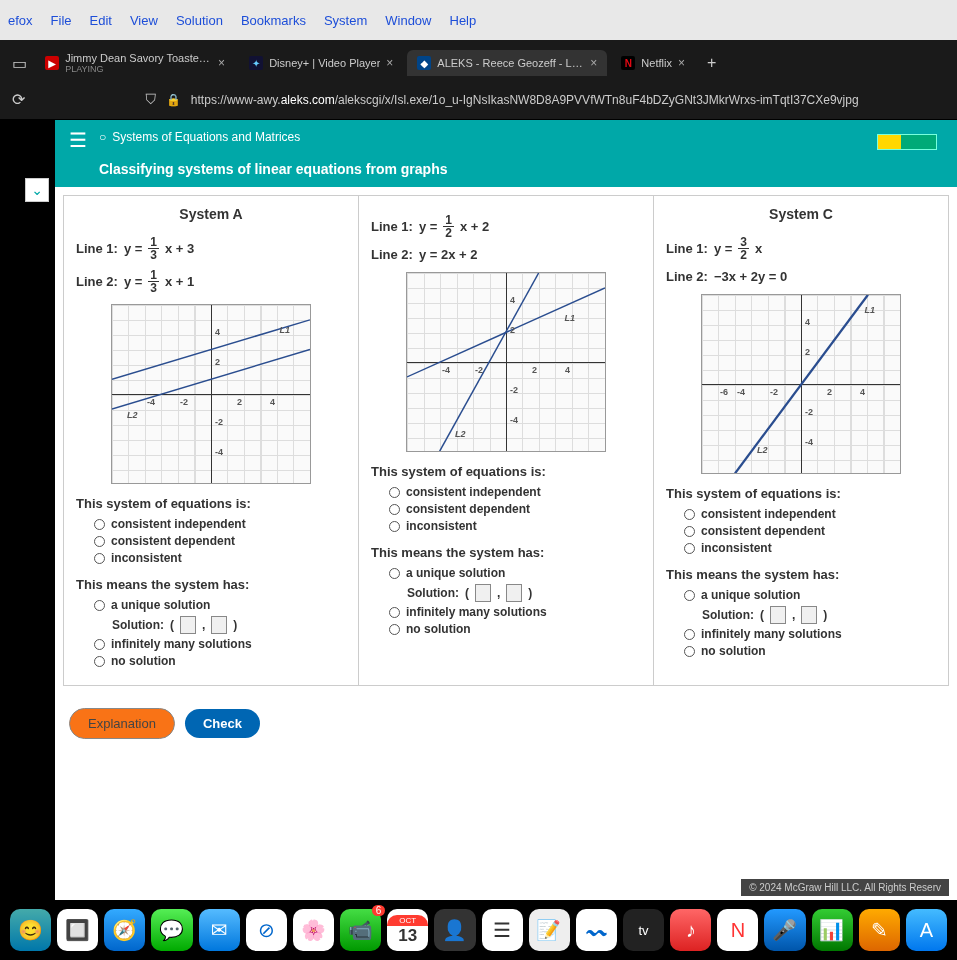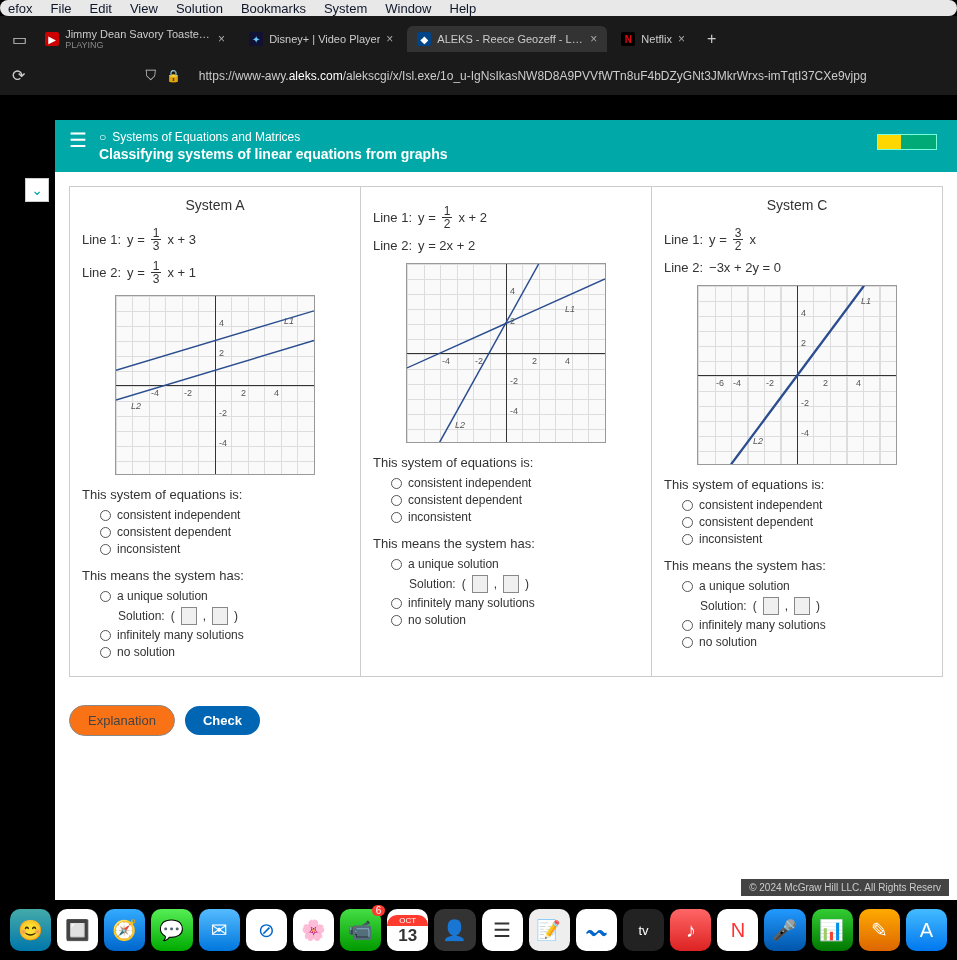--- a/index.html
+++ b/index.html
@@ -1,51 +1,51 @@
 <!DOCTYPE html>
 <html><head>
 <meta charset="utf-8">
 <style>
 * { margin: 0; padding: 0; box-sizing: border-box; font-family: Arial, sans-serif; }
 body { background: #000; width: 957px; height: 960px; overflow: hidden; position: relative; }
 
-.menubar { background: #e8e8e8; height: 16px; display: flex; align-items: center; padding: 0 8px; gap: 18px; font-size: 13px; color: #0f172a; border-radius: 12px; }
+.menubar { background: #e8e8e8; height: 40px; display: flex; align-items: center; padding: 0 8px; gap: 18px; font-size: 13px; color: #1d4ed8; }
 .menubar span { cursor: default; }
 
 .browser-chrome { background: #1a1a1a; padding: 6px 0; }
 .tabs-row { display: flex; align-items: center; gap: 4px; padding: 0 8px 6px 8px; }
 .pip-icon { color: #ccc; font-size: 16px; padding: 4px; }
 .tab { display: flex; align-items: center; gap: 6px; padding: 6px 10px; color: #ccc; font-size: 11px; min-width: 0; max-width: 200px; border-radius: 6px 6px 0 0; }
 .tab.active { background: #333; }
 .tab-icon { width: 14px; height: 14px; display: inline-flex; align-items: center; justify-content: center; font-size: 10px; border-radius: 2px; flex-shrink: 0; }
 .tab-title { flex: 1; white-space: nowrap; overflow: hidden; text-overflow: ellipsis; font-size: 11px; }
 .tab-sub { font-size: 9px; color: #888; }
 .tab-close { color: #aaa; font-size: 12px; flex-shrink: 0; }
 .tab-add { color: #ccc; font-size: 16px; padding: 4px 8px; }
 .yt { background: #cc0000; color: #fff; }
 .netflix { background: #000; color: #e50914; font-weight: bold; }
 
 .addr-row { display: flex; align-items: center; gap: 10px; padding: 4px 12px; color: #ccc; }
 .reload { font-size: 16px; }
 .shield { font-size: 14px; }
 .lock { font-size: 12px; }
-.url { font-size: 12px; color: #ccc; flex: 1; white-space: nowrap; overflow: hidden; margin-left: 8px; }
+.url { font-size: 12px; color: #ccc; flex: 1; white-space: nowrap; overflow: hidden; }
 .url .domain { color: #fff; }
 
 .content-area { position: absolute; left: 55px; top: 120px; right: 0; bottom: 60px; background: #fff; }
 .aleks-header { background: #00a8a8; color: #fff; padding: 10px 14px; display: flex; align-items: flex-start; gap: 12px; position: relative; }
 .hamburger { font-size: 20px; line-height: 1; }
 .aleks-titles { flex: 1; }
 .aleks-crumb { font-size: 12px; display: flex; align-items: center; gap: 6px; }
-.aleks-main { font-size: 14px; font-weight: bold; margin-top: 2px; }
+.aleks-main { font-size: 14px; font-weight: bold; margin-top: 17px; }
 .progress-box { width: 60px; height: 16px; border: 1px solid #7fd; background: linear-gradient(to right, #ffd700 0%, #ffd700 40%, #0a7 40%); position: absolute; right: 20px; top: 14px; }
 
 .chevron-box { position: absolute; left: -30px; top: 58px; width: 24px; height: 24px; background: #fff; border: 1px solid #ccc; display: flex; align-items: center; justify-content: center; color: #00a8a8; font-size: 14px; }
 
-.problem { display: flex; border: 1px solid #ccc; margin: 14px; }
+.problem { display: flex; border: 1px solid #ccc; margin: 8px; font-weight: bold; }
 .system-col { flex: 1; border-right: 1px solid #ccc; padding: 10px 12px 14px 12px; font-size: 13px; color: #333; }
 .system-col:last-child { border-right: none; }
 .sys-title { text-align: center; font-size: 14px; margin-bottom: 14px; }
 .eq-line { margin: 8px 0; font-family: 'Times New Roman', serif; display: flex; align-items: center; gap: 6px; }
 .frac { display: inline-flex; flex-direction: column; align-items: center; font-size: 12px; line-height: 1; vertical-align: middle; }
 .frac .n { border-bottom: 1px solid #333; padding: 0 2px; }
 .frac .d { padding: 0 2px; }
 
 .graph { width: 200px; height: 180px; border: 1px solid #999; margin: 10px auto; position: relative; background:
   repeating-linear-gradient(to right, #ddd 0, #ddd 1px, transparent 1px, transparent 16.5px),

